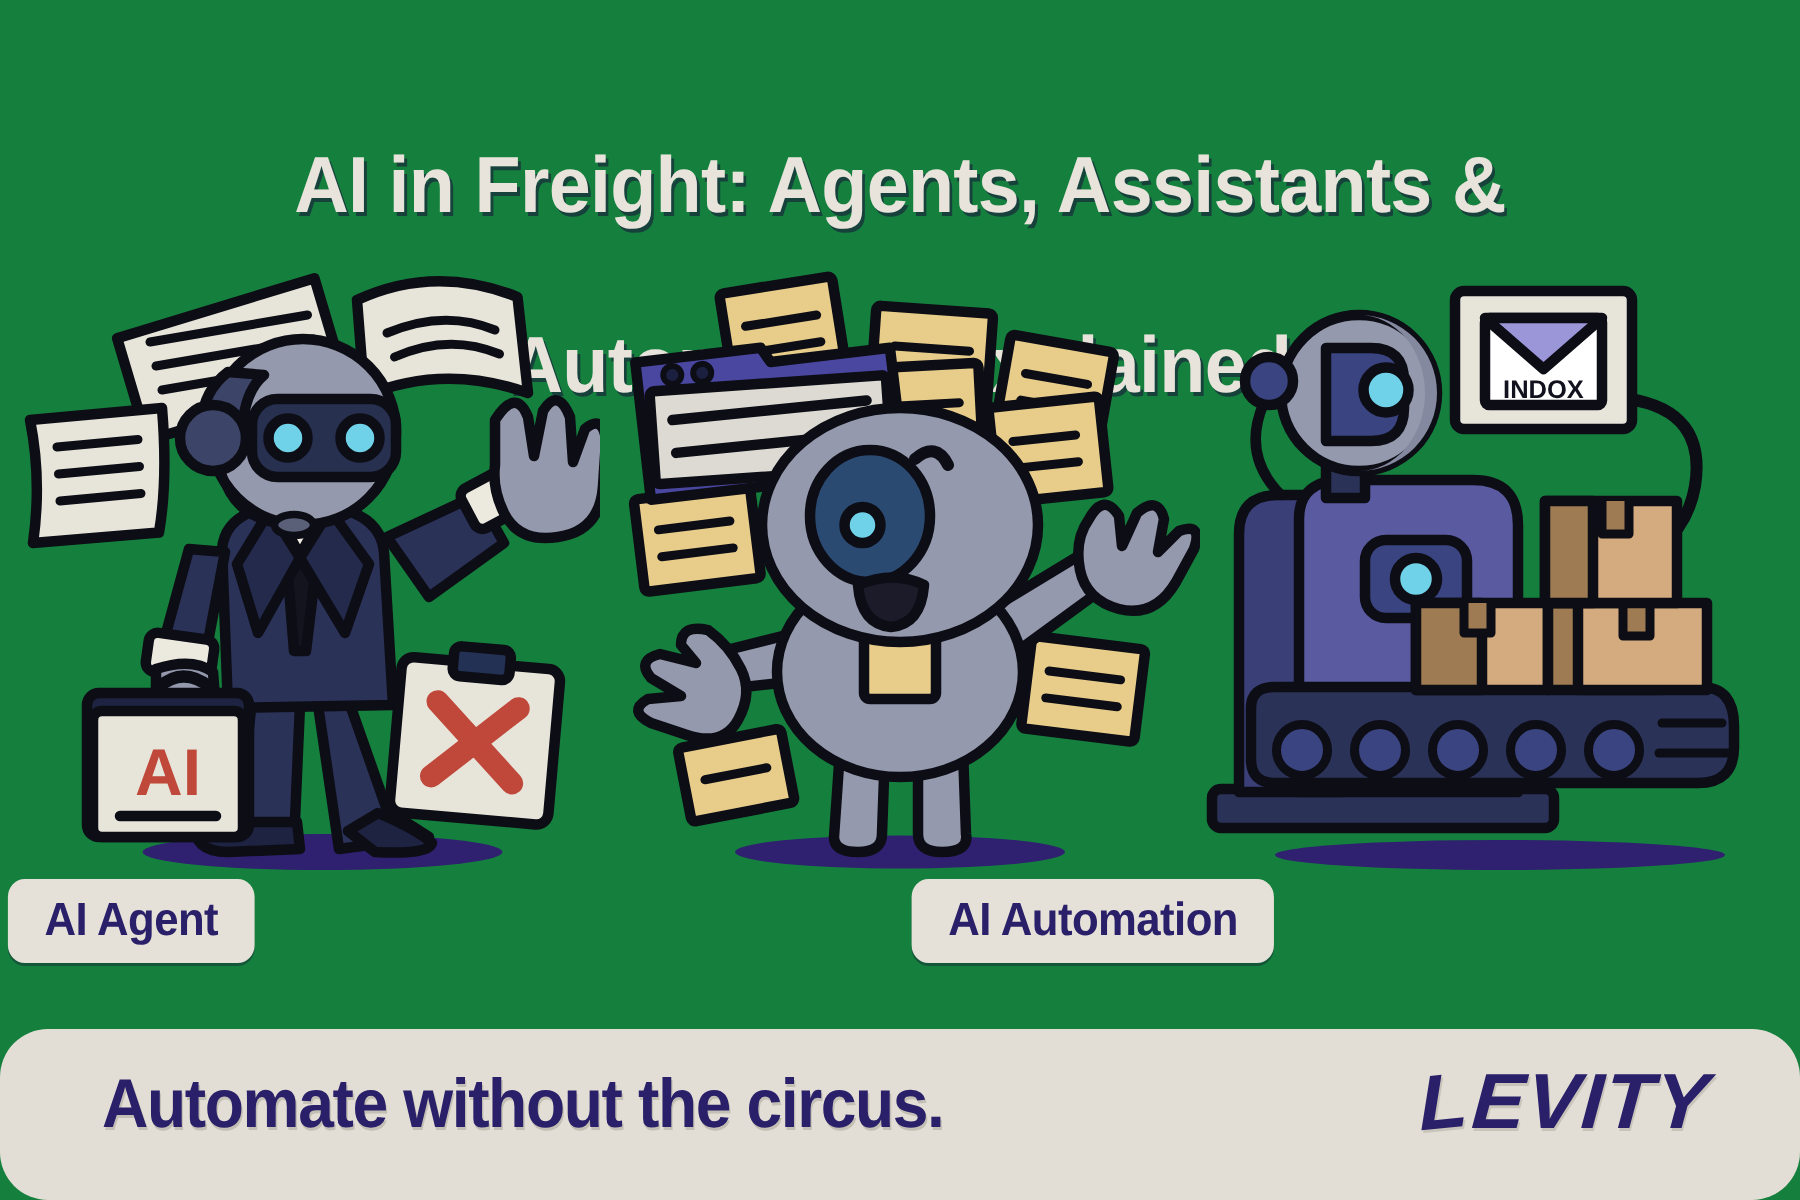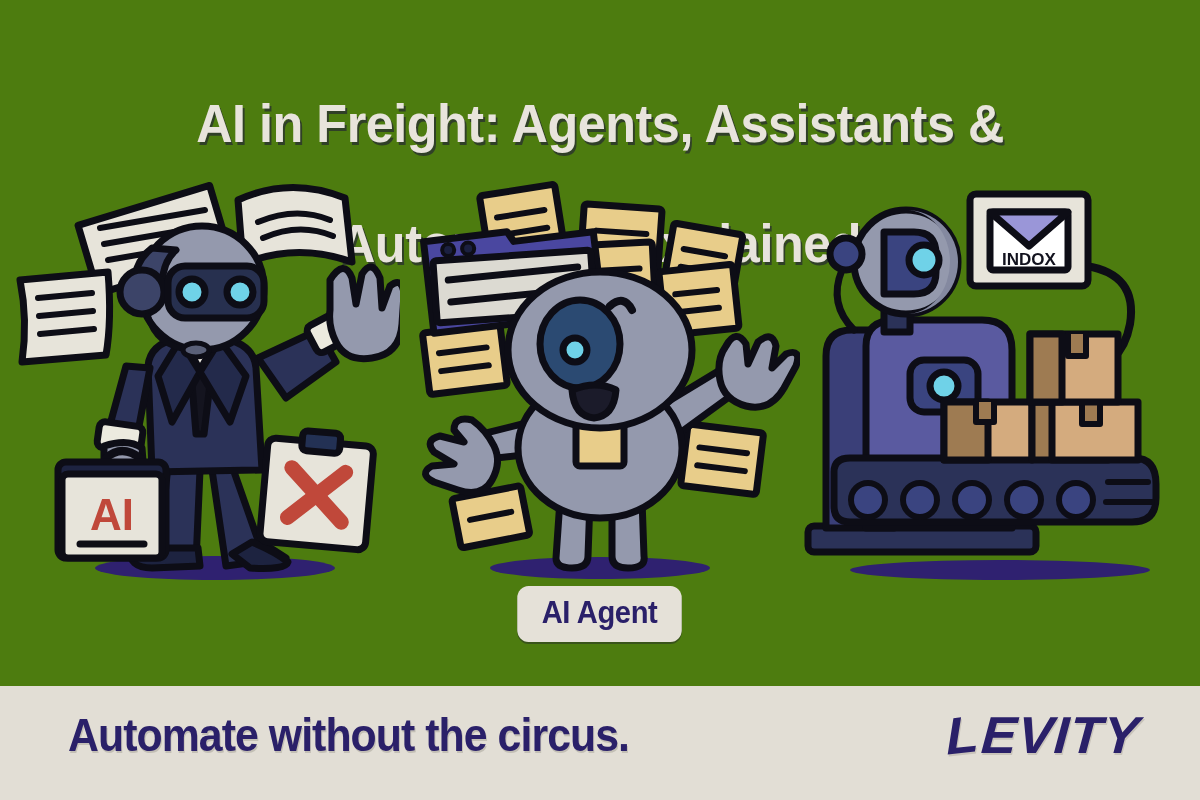--- a/index.html
+++ b/index.html
@@ -9,21 +9,21 @@
     width: 1200px;
     height: 800px;
     overflow: hidden;
     font-family: "Liberation Sans", sans-serif;
   }
 
   #canvas {
     position: relative;
     width: 1200px;
     height: 800px;
-    background: #4d7c0f;
+    background: #15803d;
     overflow: hidden;
   }
 
   
   .title {
     position: absolute;
     top: 34px;
     left: 0;
     width: 1200px;
     text-align: center;
@@ -68,21 +68,20 @@
     top: 583px;
     left: 0;
     width: 1200px;
     height: 62px;
     display: flex;
     align-items: center;
   }
   .pill-cell {
     flex: 1 1 0;
     display: flex;
-    justify-content: center;
   }
   .pill {
     background: #e5e1d8;
     border-radius: 12px;
     padding: 9px 26px 11px 26px;
     color: #2a2069;
     font-weight: bold;
     font-size: 31px;
     line-height: 36px;
     letter-spacing: -0.4px;
@@ -96,20 +95,21 @@
     position: absolute;
     left: 0;
     top: 686px;
     width: 1200px;
     height: 114px;
     background: #e2ded5;
     display: flex;
     align-items: center;
     justify-content: space-between;
     padding: 0 62px 16px 68px;
+    border-radius: 32px;
   }
   .tagline {
     color: #2a2069;
     font-weight: bold;
     font-size: 46px;
     line-height: 52px;
     letter-spacing: -1px;
     transform: scaleX(0.93);
     transform-origin: 0 50%;
     text-shadow: 1px 2px 0 rgba(170,165,155,0.55);
@@ -405,20 +405,23 @@
         </svg>
       </div>
     </div>
 
   </div>
 
   <div class="pill-row">
     <div class="pill-cell">
       <div class="pill">AI Agent</div>
     </div>
+    <div class="pill-cell">
+      <div class="pill">AI Automation</div>
+    </div>
   </div>
 
   <div class="footer">
     <div class="tagline">Automate without the circus.</div>
     <div class="logo">
       <span class="logo-l">L</span>
         <span>EVITY</span>
     </div>
   </div>
 

